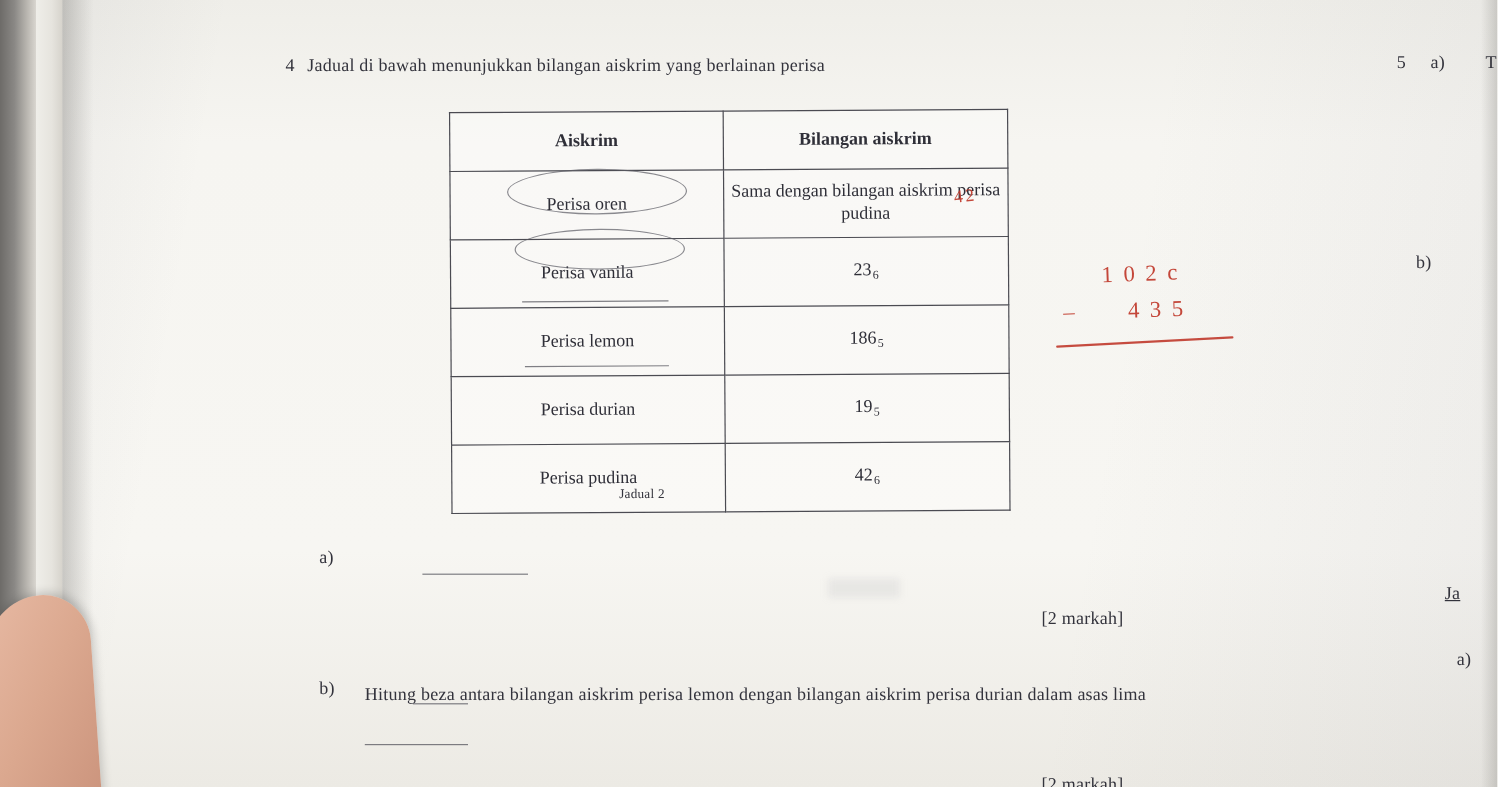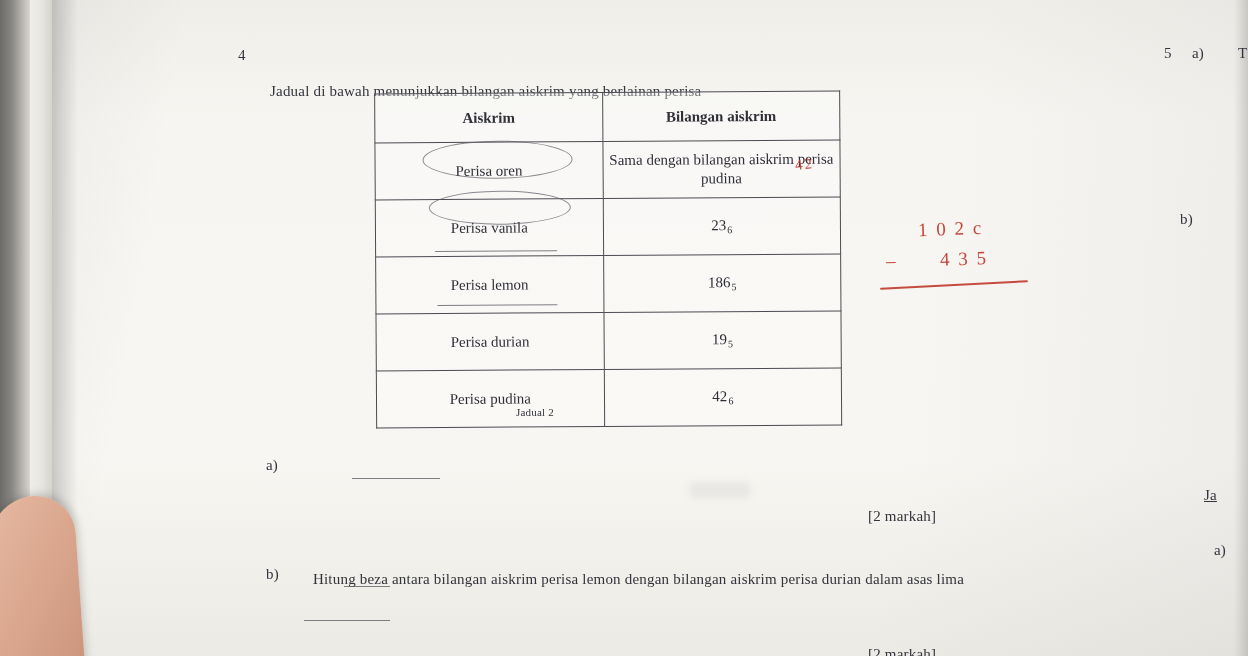--- a/index.html
+++ b/index.html
@@ -87,21 +87,21 @@
     color: #33333c;
   }
   .q-text {
     position: absolute;
     font-size: 15px;
     color: #33333c;
     letter-spacing: 0.2px;
   }
 
   #q4-num   { left: 238px; top: 47px; }
-  #q4-stem  { left: 270px; top: 47px; width: 700px; margin-top: 36px; }
+  #q4-stem  { left: 256px; top: 47px; width: 700px; }
 
   
   #table-wrap {
     position: absolute;
     left: 375px;
     top: 92px;
     width: 466px;
     height: 286px;
     transform: rotate(-0.35deg);
   }
@@ -154,21 +154,21 @@
     top: 406px;
     font-size: 11px;
   }
 
   
   #qa-label { left: 266px; top: 457px; }
   #qa-text  { left: 304px; top: 457px; width: 680px; }
   #qa-marks { left: 868px; top: 508px; }
 
   #qb-label { left: 266px; top: 566px; }
-  #qb-text  { left: 304px; top: 566px; width: 660px; line-height: 1.75; text-align: right; }
+  #qb-text  { left: 304px; top: 566px; width: 660px; line-height: 1.75; }
   #qb-marks { left: 868px; top: 646px; }
 
   
   #q5-num   { left: 1164px; top: 45px; }
   #q5-a     { left: 1192px; top: 45px; }
   #q5-a-tail{ left: 1238px; top: 45px; }
   #q5-b     { left: 1180px; top: 211px; }
   #jawapan  { left: 1204px; top: 487px; text-decoration: underline; }
   #q5-ans-a { left: 1214px; top: 542px; }
 

